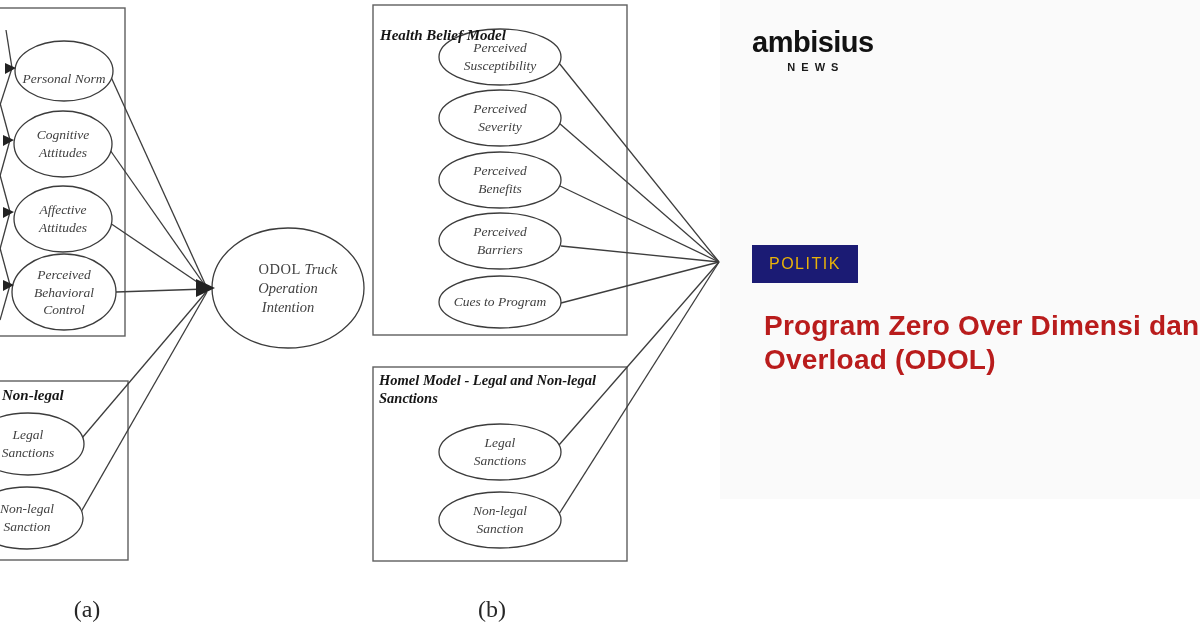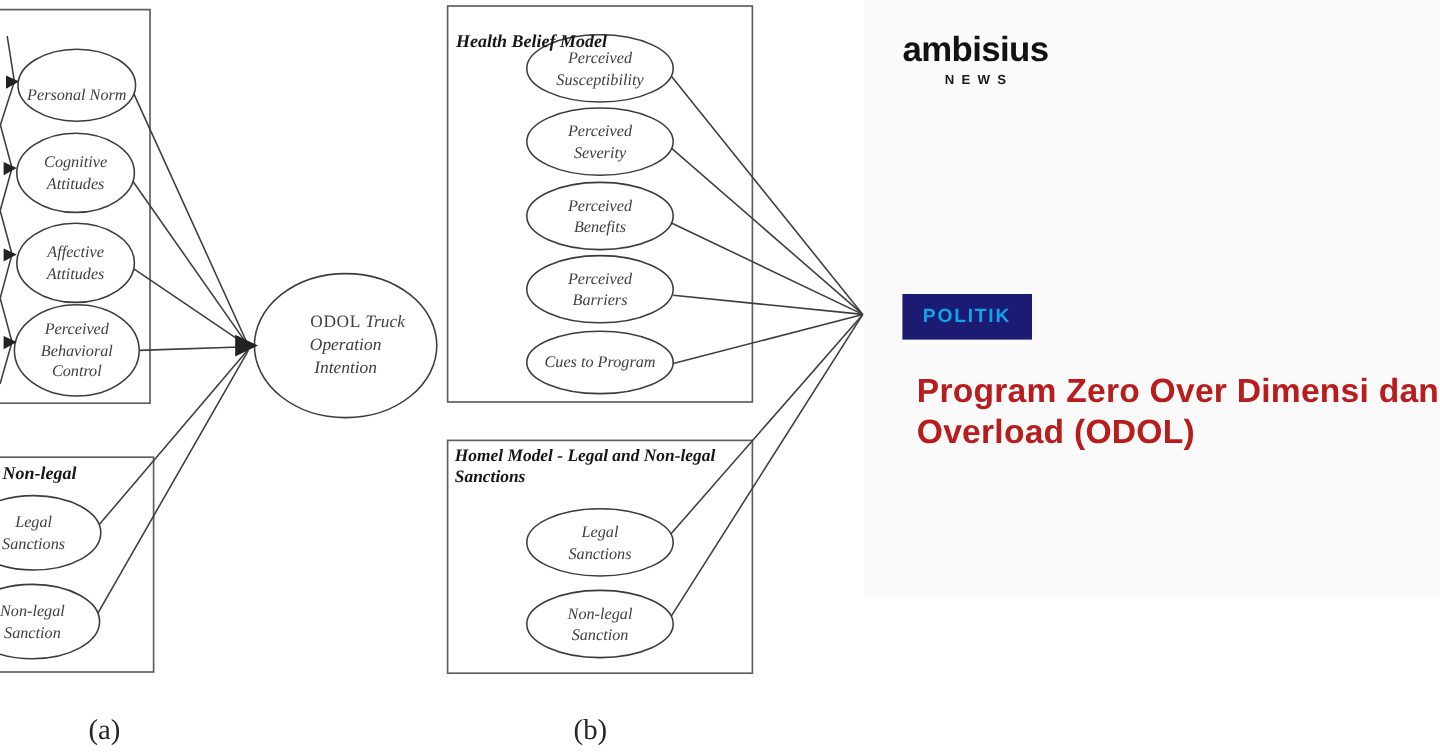--- a/index.html
+++ b/index.html
@@ -13,22 +13,22 @@
   .nl.big{font-size:14.5px;width:150px;}
   .odol-prefix{font-style:normal;letter-spacing:.5px;margin-left:20px;}
   .boxtitle{position:absolute;white-space:pre-line;font:italic 700 15px/1.25 "Liberation Serif",serif;color:#161616;}
   .cap{position:absolute;transform:translate(-50%,-50%);font:400 24px/1 "Liberation Serif",serif;color:#272727;}
 
   
   .panel{position:absolute;left:720px;top:0;width:480px;height:499px;background:#fafafa;}
   .logo{position:absolute;left:32px;top:28px;text-align:center;}
   .logo-name{font-weight:700;font-size:29px;letter-spacing:-.5px;color:#121212;line-height:1;}
   .logo-sub{margin-top:4px;font-size:11px;font-weight:700;letter-spacing:6px;text-indent:6px;color:#1a1a1a;}
-  .badge{position:absolute;left:32px;top:245px;display:inline-block;background:#1b1b74;color:#0ea5e9;
-         font-weight:700;font-size:16px;letter-spacing:1.5px;padding:9px 17px;line-height:1.25;}
+  .badge{position:absolute;left:32px;top:245px;display:inline-block;background:#1b1b74;color:#eab308;
+         font-weight:400;font-size:16px;letter-spacing:1.5px;padding:9px 17px;line-height:1.25;}
   .title{position:absolute;left:32px;top:297px;width:445px;margin:12px;font-weight:700;font-size:28px;
          line-height:1.21;color:#b91c1c;letter-spacing:.2px;}
 </style>
 </head>
 <body>
 
 <div class="card">
 
   <div class="figure">
     <svg width="720" height="630" viewBox="0 0 720 630">

